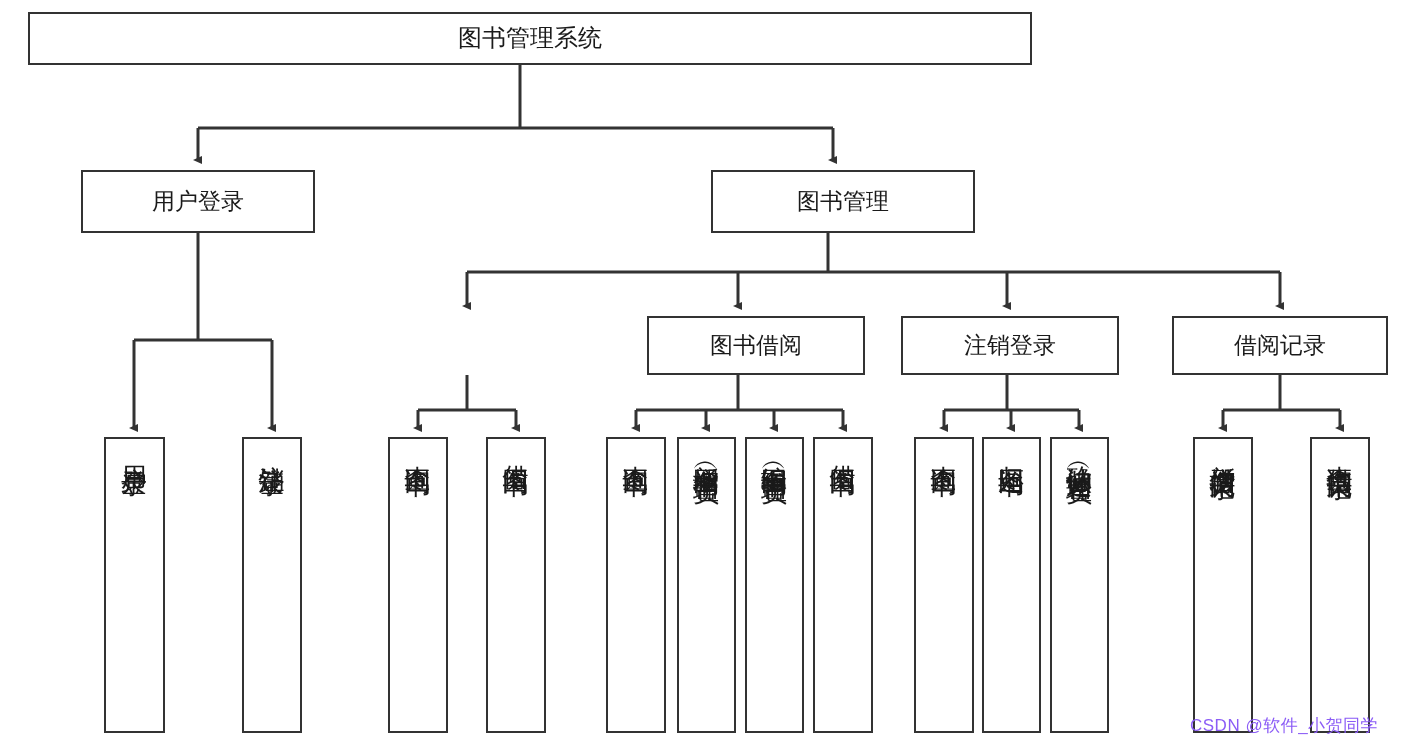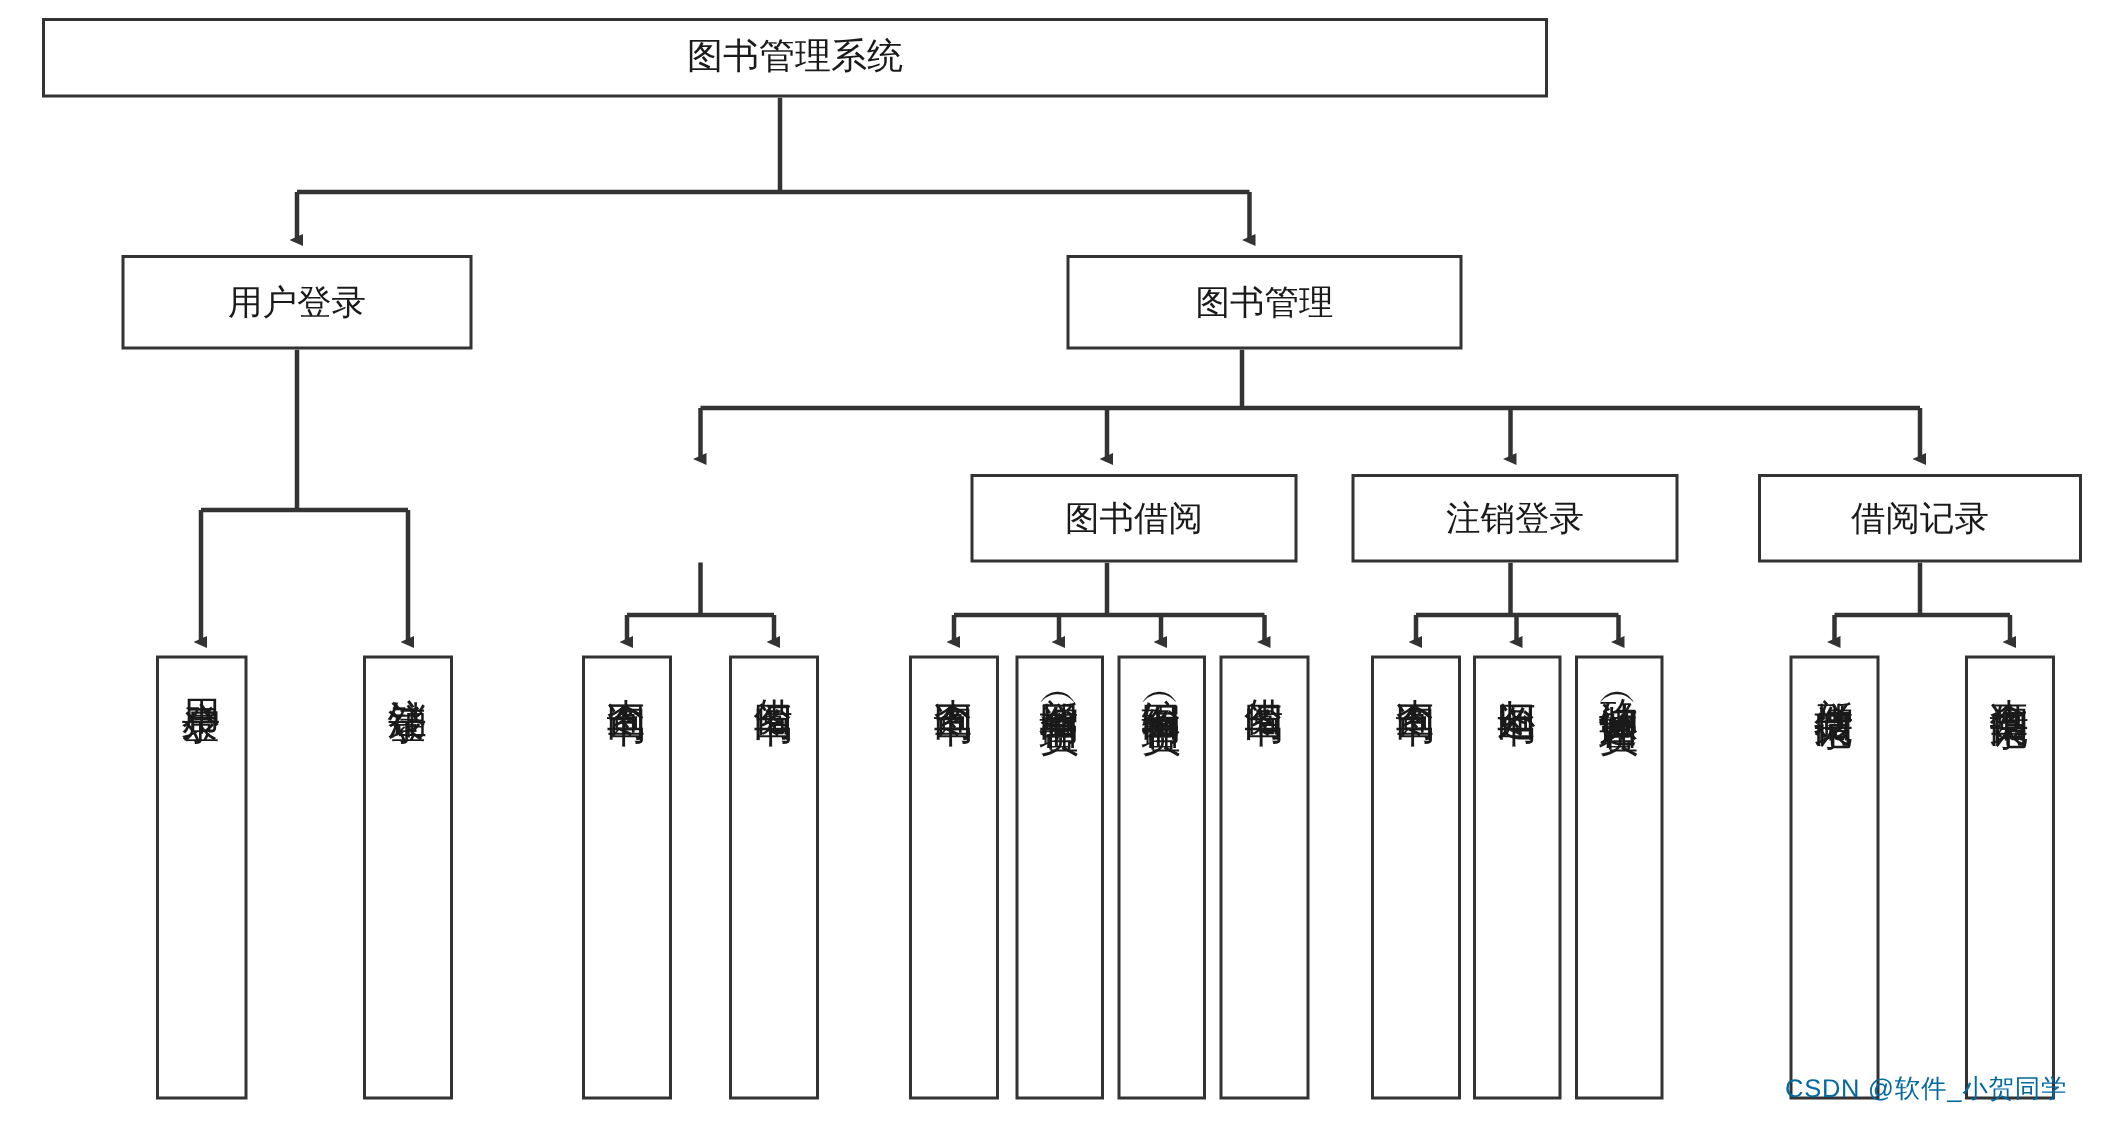--- a/index.html
+++ b/index.html
@@ -56,21 +56,21 @@
     text-orientation: upright;
     font-size: 26px;
     letter-spacing: 2px;
     line-height: 1;
   }
   .watermark {
     position: absolute;
     left: 1190px;
     top: 714px;
     font-size: 17px;
-    color: #0369a1;
+    color: #8b5cf6;
     white-space: nowrap;
     letter-spacing: 0.5px;
   }
 </style>
 </head>
 <body>
 
 <div id="canvas">
 
   <svg class="wires" viewBox="0 0 1405 747" xmlns="http://www.w3.org/2000/svg">

